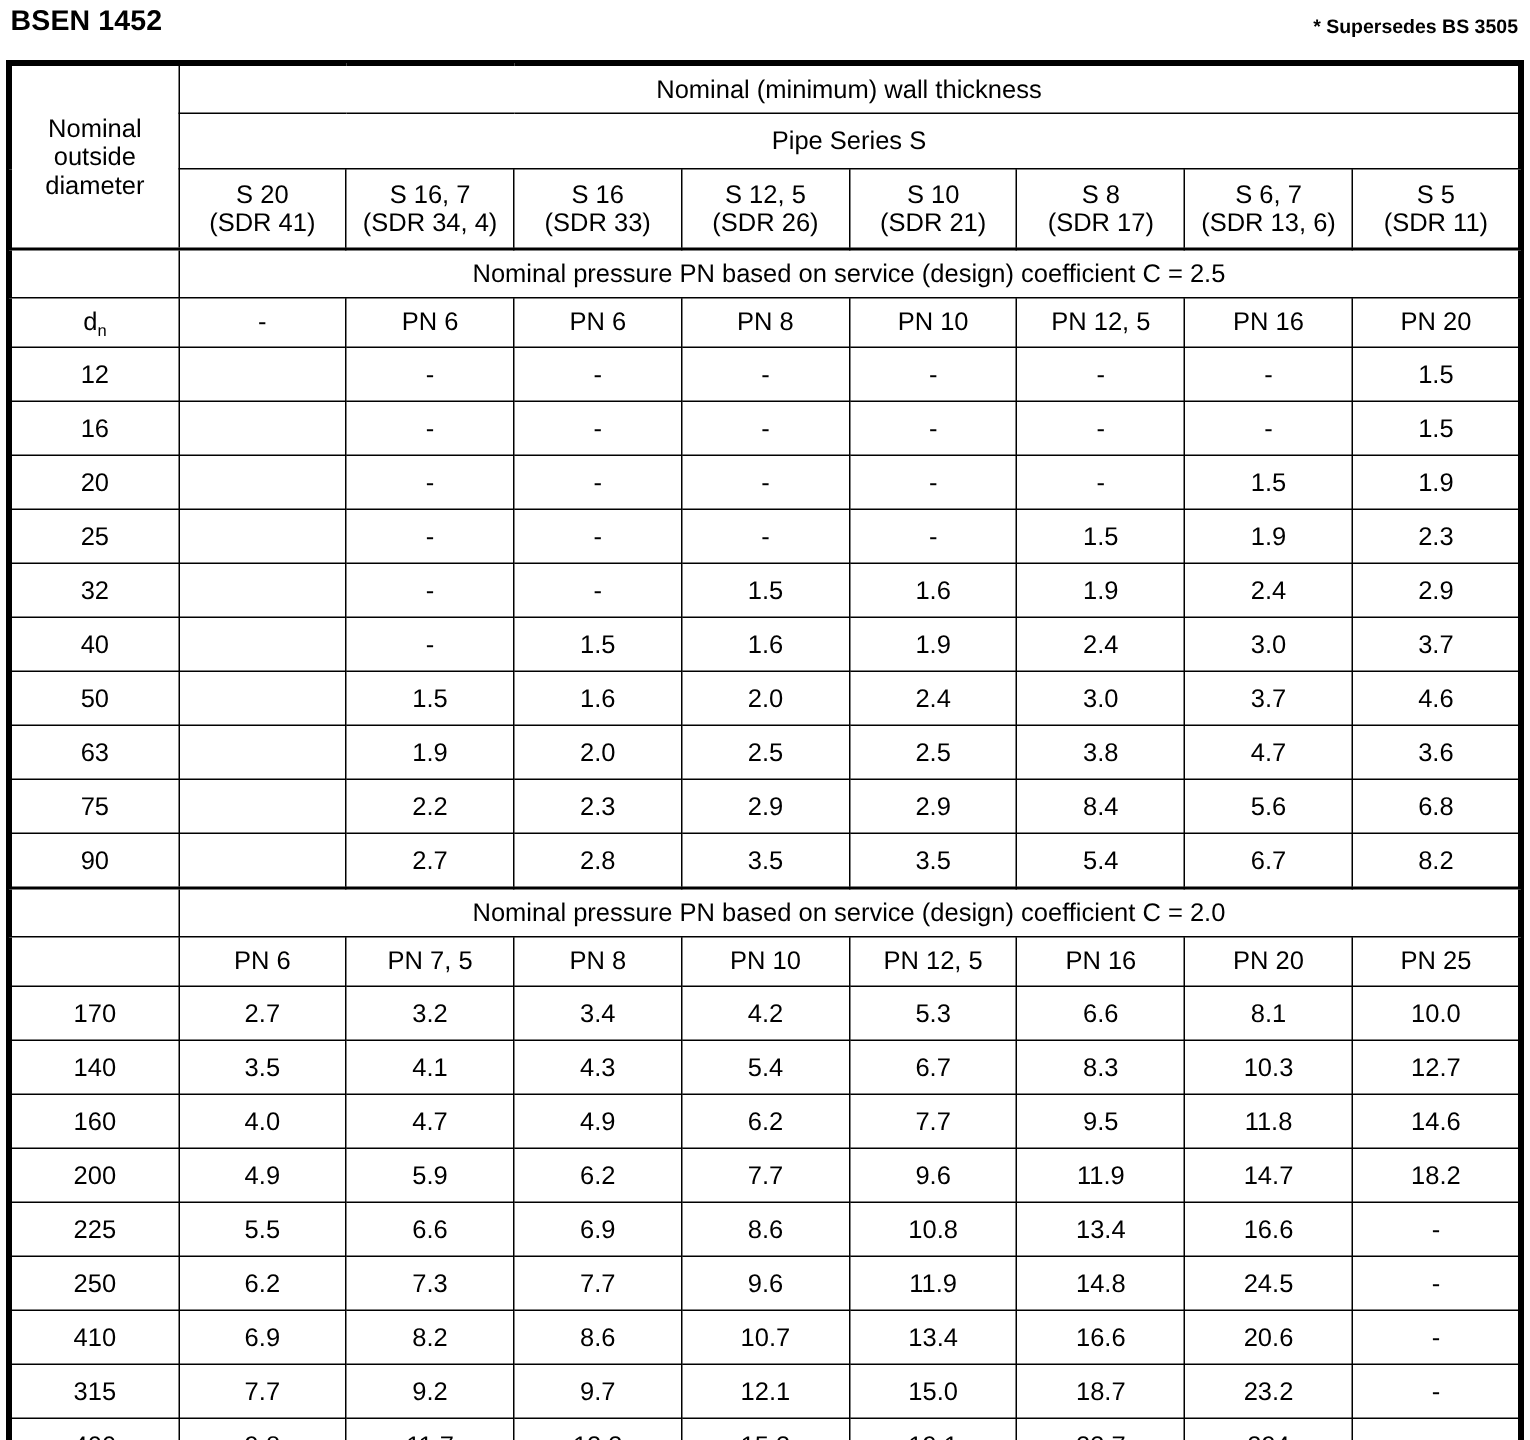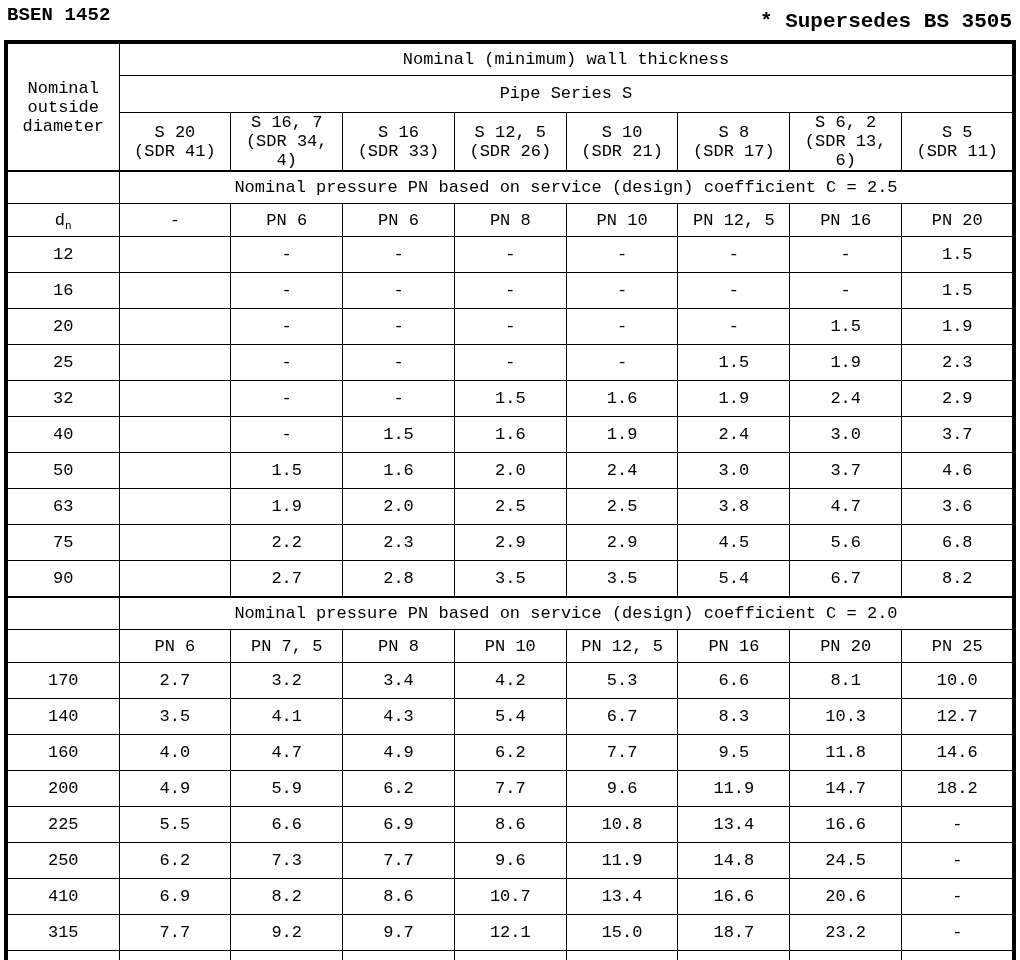--- a/index.html
+++ b/index.html
@@ -12,41 +12,40 @@
     height: 960px;
     font-family: "Liberation Sans", sans-serif;
     color: #000000;
     overflow: hidden;
   }
   .page {
     position: relative;
     width: 1020px;
     height: 692px;
     box-sizing: border-box;
-    font-family: Liberation Mono, monospace;
   }
   .topbar {
     position: relative;
     height: 40px;
     padding: 4px 7px 0 7px;
     box-sizing: border-box;
   }
   .doc-title {
     position: absolute;
     left: 7px;
     top: 4px;
     font-size: 19px;
     font-weight: bold;
     letter-spacing: 0.1px;
   }
   .supersedes-note {
     position: absolute;
     right: 8px;
     top: 10px;
-    font-size: 21px;
+    font-size: 13px;
     font-weight: bold;
   }
 
   table.spec {
     position: absolute;
     left: 6px;
     top: 42px;
     width: 1007px;
     border-collapse: collapse;
     table-layout: fixed;
@@ -132,21 +131,21 @@
         <tr>
           <td class="series-banner thick-right" colspan="8">Pipe Series S</td>
         </tr>
         <tr>
           <td class="sdr-cell"><span>S 20</span><br><span>(SDR 41)</span></td>
           <td class="sdr-cell"><span>S 16, 7</span><br><span>(SDR 34, 4)</span></td>
           <td class="sdr-cell"><span>S 16</span><br><span>(SDR 33)</span></td>
           <td class="sdr-cell"><span>S 12, 5</span><br><span>(SDR 26)</span></td>
           <td class="sdr-cell"><span>S 10</span><br><span>(SDR 21)</span></td>
           <td class="sdr-cell"><span>S 8</span><br><span>(SDR 17)</span></td>
-          <td class="sdr-cell"><span>S 6, 2</span><br><span>(SDR 13, 6)</span></td>
+          <td class="sdr-cell"><span>S 6, 7</span><br><span>(SDR 13, 6)</span></td>
           <td class="sdr-cell thick-right"><span>S 5</span><br><span>(SDR 11)</span></td>
         </tr>
         <tr>
           <td class="banner thick-left thick-top"></td>
           <td class="banner thick-top thick-right" colspan="8">Nominal pressure PN based on service (design) coefficient C = 2.5</td>
         </tr>
         <tr class="pn-row">
           <td class="thick-left">d<sub>n</sub></td>
           <td>-</td>
           <td>PN 6</td>
@@ -245,21 +244,21 @@
           <td>4.7</td>
           <td class="thick-right">3.6</td>
         </tr>
         <tr class="data-row">
           <td class="thick-left">75</td>
           <td></td>
           <td>2.2</td>
           <td>2.3</td>
           <td>2.9</td>
           <td>2.9</td>
-          <td>4.5</td>
+          <td>8.4</td>
           <td>5.6</td>
           <td class="thick-right">6.8</td>
         </tr>
         <tr class="data-row">
           <td class="thick-left">90</td>
           <td></td>
           <td>2.7</td>
           <td>2.8</td>
           <td>3.5</td>
           <td>3.5</td>

